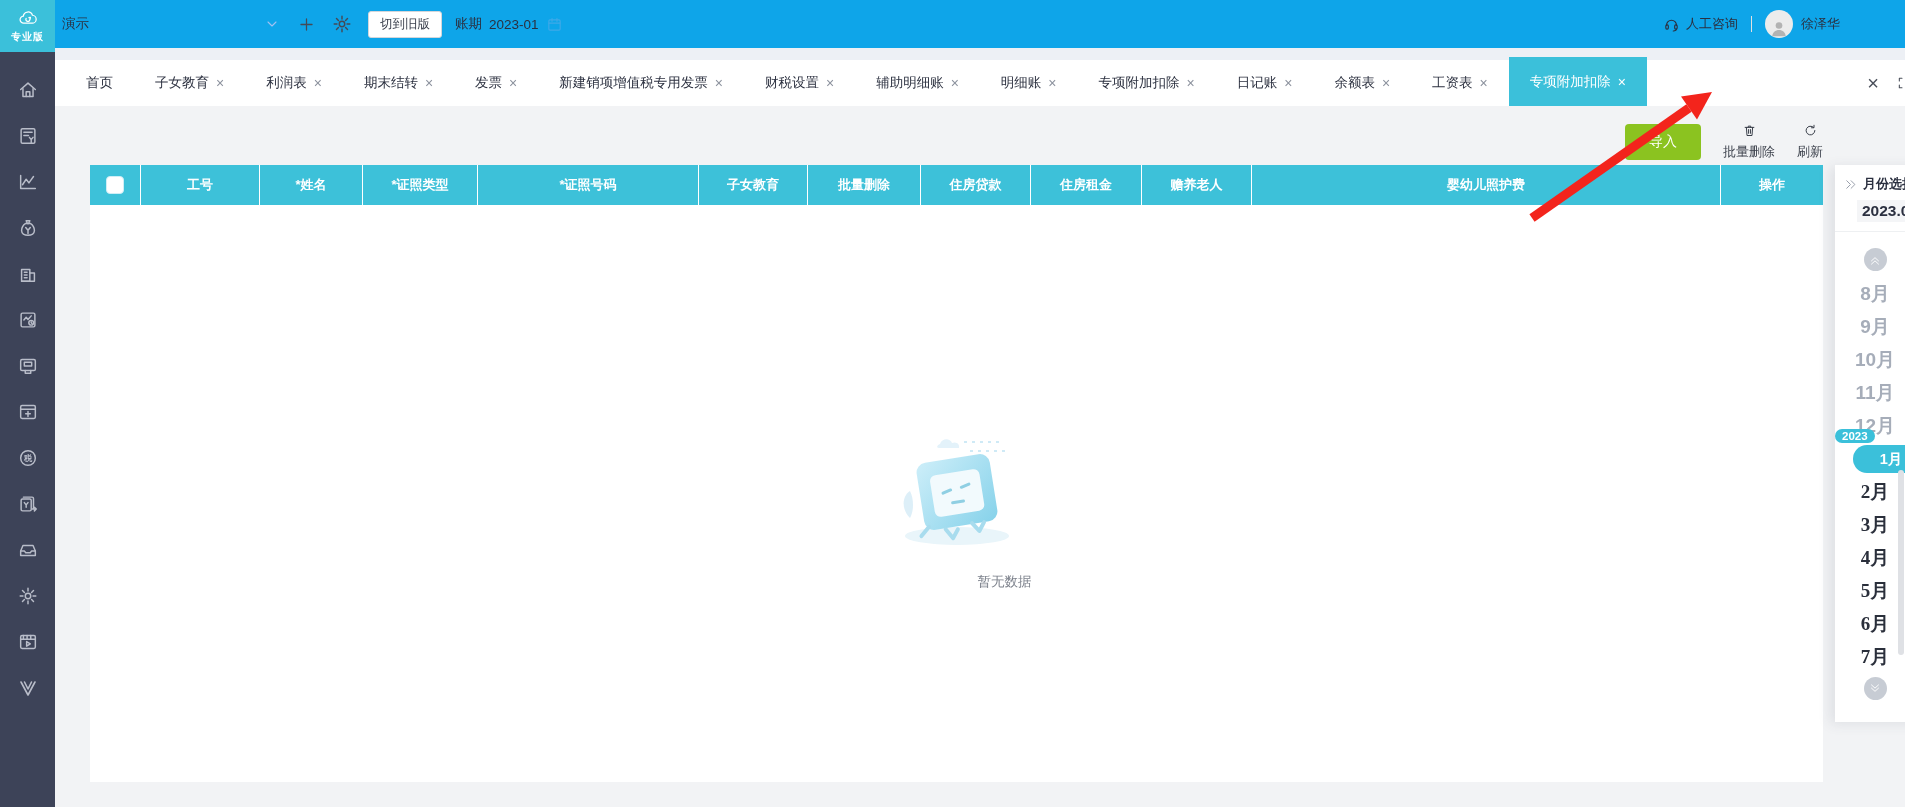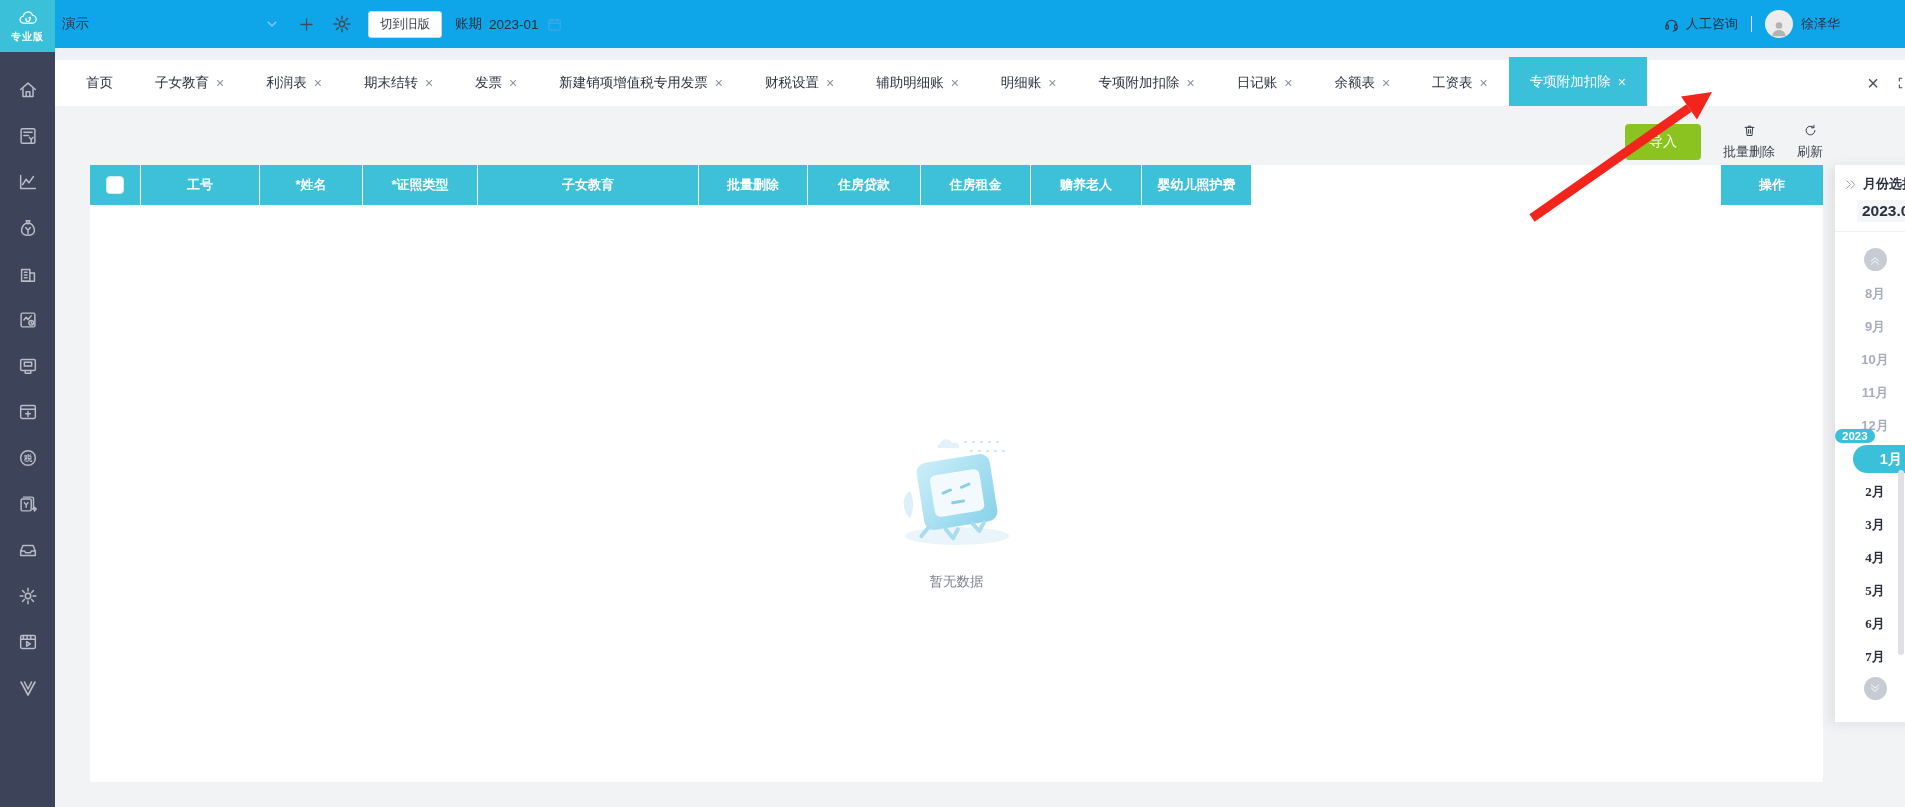--- a/index.html
+++ b/index.html
@@ -80,39 +80,39 @@
   .cols .th:nth-child(3){ width:114px; }
   .cols .th:nth-child(4){ width:220px; }
   .cols .th:nth-child(5){ width:108px; }
   .cols .th:nth-child(6){ width:112px; }
   .cols .th:nth-child(7){ width:109px;font-family:Liberation Serif, serif; }
   .cols .th:nth-child(8){ width:110px; }
   .cols .th:nth-child(9){ width:109px; }
   .cols .th:nth-child(10){ flex:1; }
   .th-action { width:102px; }
   .tbody { flex:1; background:#fff; position:relative; }
-  .empty { position:absolute; top:225px; left:50%; transform:translateX(-50%); text-align:center; }
+  .empty { position:absolute; top:225px; left:50%; transform:translateX(-50%); text-align:right; }
   .empty-text { margin-top:14px; font-size:13.5px; color:#7d828c; }
 
   
   .month-panel { position:absolute; left:1780px; top:59px; width:140px; height:557px; background:#fff;
     box-shadow:-5px 2px 12px rgba(60,70,90,.10); }
   .mp-head { padding:10px 0 9px 8px; border-bottom:1px solid #eef0f2; }
   .mp-title-row { display:flex; align-items:center; gap:5px; color:#2b3040; }
   .mp-collapse { color:#9aa0ac; display:flex; cursor:pointer; }
   .mp-collapse svg { width:15px; height:15px; }
   .mp-title { font-size:13px; font-weight:bold; white-space:nowrap; }
   .mp-period { margin:7px 0 0 14px; font-size:15.5px; font-weight:bold; color:#2b3040;
     background:#f4f5f7; display:inline-block; padding:2px 5px; white-space:nowrap; }
   .mp-list { display:flex; flex-direction:column; align-items:flex-start; padding:12px 0 0 14px; }
   .scroll-btn { width:52px; display:flex; justify-content:center; margin:4px 0 6px 0; cursor:pointer; }
   .scroll-btn .circ { width:23px; height:23px; border-radius:50%; background:#c7ccd4; color:#fff;
     display:flex; align-items:center; justify-content:center; }
   .scroll-btn svg { width:14px; height:14px; }
-  .month { width:52px; height:33px; line-height:33px; text-align:center; font-size:13px;
+  .month { width:52px; height:33px; line-height:33px; text-align:center; font-size:19px;
     font-weight:bold; cursor:pointer; }
   .month.past { color:#a6adb9; }
   .month.future { color:#2a2f3b;font-family:Liberation Serif, serif; }
   .selected-wrap { position:relative; height:33px; display:flex; align-items:center; margin:0; }
   .month-pill { position:relative; margin-left:4px; width:76px; height:28px; line-height:28px;
     background:#3bc0da; color:#fff; border-radius:15px; text-align:center;
     font-size:14.5px; font-weight:bold; cursor:pointer; }
   .year-badge { position:absolute; left:-14px; top:-13px; background:#3bc0da; color:#fff;
     font-size:11.5px; font-weight:bold; padding:1px 7px; border-radius:9px; }
 
@@ -427,20 +427,21 @@
 
   <div class="table-card">
     <div class="thead">
       <div class="th th-check">
         <span class="checkbox"></span>
       </div>
       <div class="cols">
           <div class="th">工号</div>
           <div class="th">*姓名</div>
           <div class="th">*证照类型</div>
+          <div class="th">*证照号码</div>
           <div class="th">子女教育</div>
           <div class="th">批量删除</div>
           <div class="th">住房贷款</div>
           <div class="th">住房租金</div>
           <div class="th">赡养老人</div>
           <div class="th">婴幼儿照护费</div>
         </div>
       <div class="th th-action">操作</div>
     </div>
     <div class="tbody">

